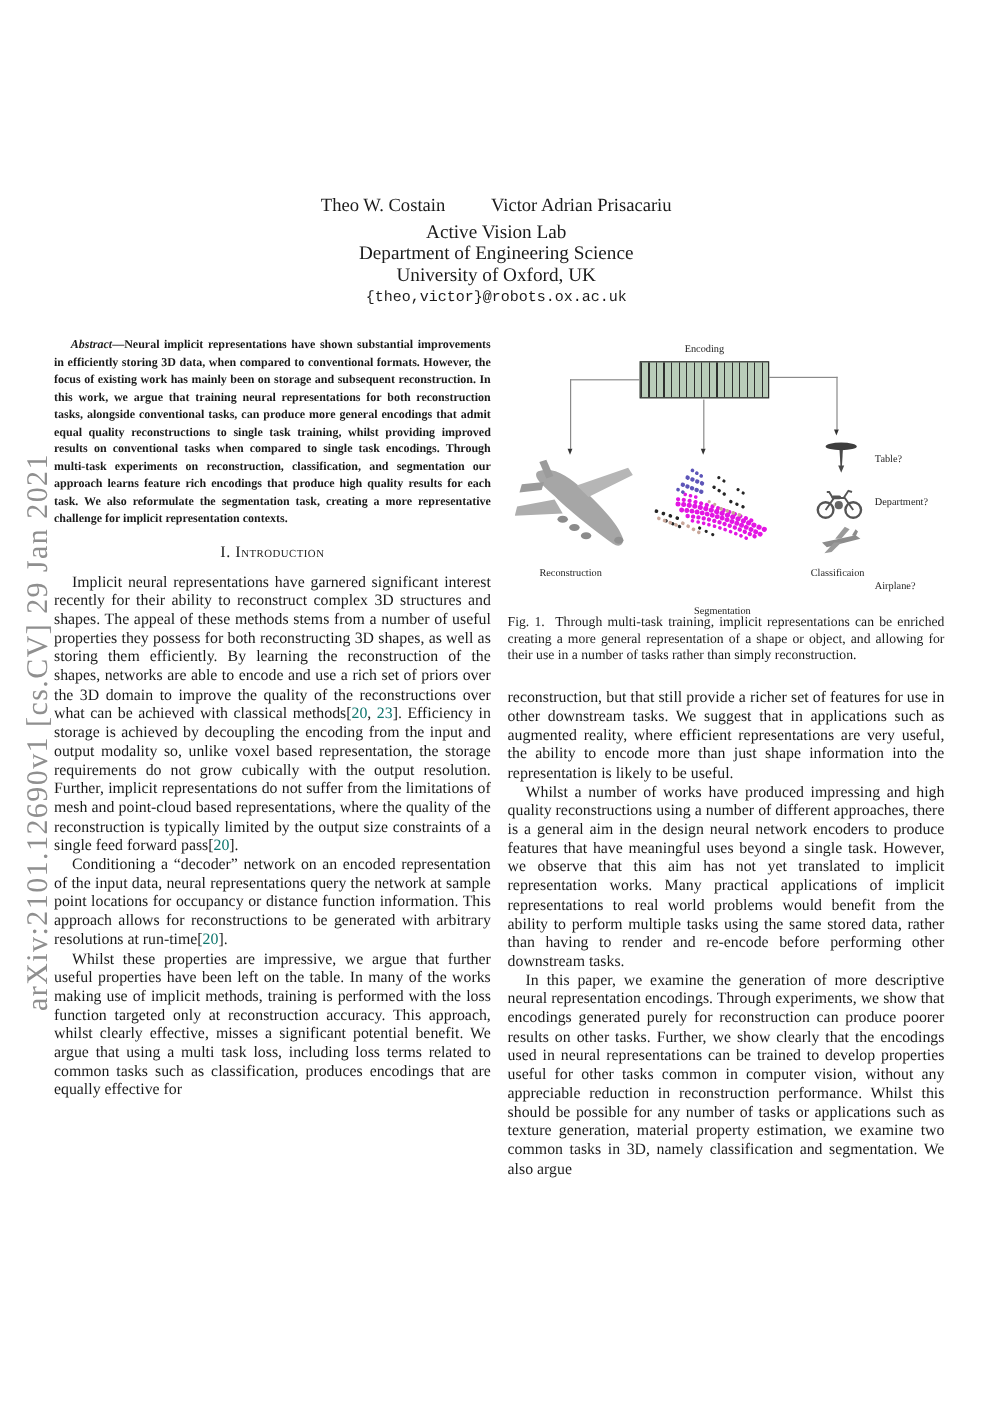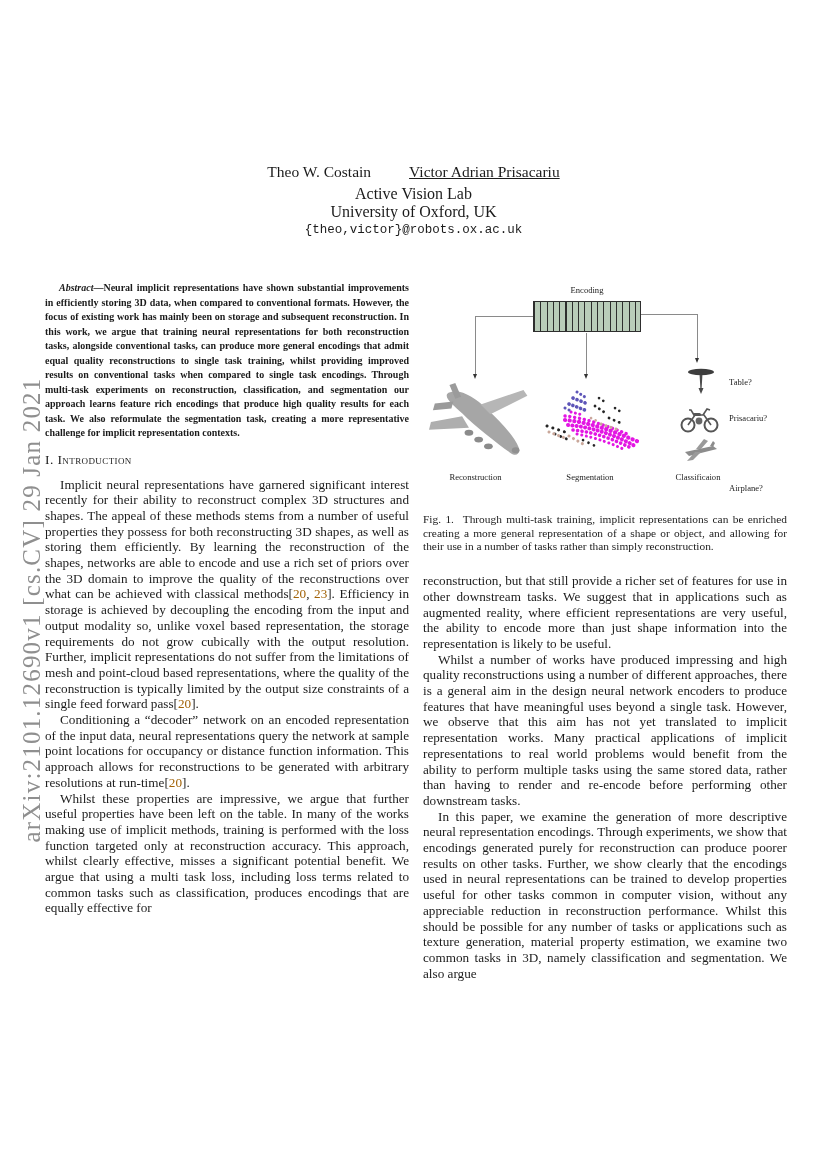--- a/index.html
+++ b/index.html
@@ -15,38 +15,38 @@
     transform:translate(-50%,-50%) rotate(-90deg);
     white-space:nowrap; color:#8f8f8f; font-size:25px; letter-spacing:1.2px;
   }
   
   .title {
     position:absolute; top:66px; left:50%; transform:translateX(-50%);
     width:600px; text-align:center; font-size:29px; line-height:39px; font-weight:400;
   }
   .authors { position:absolute; top:163px; left:0; width:100%; text-align:center; }
   .author-names { font-size:15.5px; margin-bottom:4px; }
-  .author-names .name + .name { margin-left:38px;text-decoration:underline; }
+  .author-names .name + .name { margin-left:38px; }
   .affil { font-size:16px; line-height:18px; }
   .email { font-family:"Liberation Mono","DejaVu Sans Mono",monospace; font-size:12.5px; margin-top:2px; }
   
   .columns { position:absolute; top:281px; left:45px; width:742px; display:flex; gap:14px; }
   .col { width:364px; }
   .abstract {
     font-size:10px; font-weight:700; line-height:14.5px;
     text-align:justify; text-indent:14px;
   }
   .abstract .abstract-lead { font-style:italic; }
   .section-heading {
-    font-size:13.5px; font-variant:small-caps;
+    text-align:center; font-size:13.5px; font-variant:small-caps;
     letter-spacing:0.4px; margin-top:11px; margin-bottom:9px; font-weight:400;
   }
   .body-par { font-size:13.2px; line-height:15.7px; text-align:justify; text-indent:15px; }
   .body-par.no-indent { text-indent:0; }
-  .cite { color:#a16207; }
+  .cite { color:#0f766e; }
   
   .figure-box { position:relative; width:364px; height:211px; }
   .fig-label-small { position:absolute; font-size:8.6px; color:#222; }
   .encoding-label { left:110px; width:108px; text-align:center; top:4px; }
   .encoding-cells {
     position:absolute; left:110px; top:20px; width:108px; height:31px;
     background:#b9ccb9; border:1px solid #2e2e2e;
     background-image:repeating-linear-gradient(to right,#2e2e2e 0,#2e2e2e 1px,transparent 1px,transparent 6.3px);
   }
   .conn { position:absolute; background:#8a8a8a; }
@@ -66,20 +66,21 @@
 <div class="page">
 
   <div class="arxiv-strip">arXiv:2101.12690v1  [cs.CV]  29 Jan 2021</div>
 
 
   <div class="authors">
     <div class="author-names">
       <span class="name">Theo W. Costain</span><span class="name">Victor Adrian Prisacariu</span>
     </div>
     <div class="affil">Active Vision Lab</div>
+    <div class="affil">Department of Engineering Science</div>
     <div class="affil">University of Oxford, UK</div>
     <div class="email">{theo,victor}@robots.ox.ac.uk</div>
   </div>
 
   <div class="columns">
 
     <div class="col">
       <p class="abstract"><span class="abstract-lead">Abstract</span><span>—Neural implicit representations have shown substantial improvements in efficiently storing 3D data, when compared to conventional formats. However, the focus of existing work has mainly been on storage and subsequent reconstruction. In this work, we argue that training neural representations for both reconstruction tasks, alongside conventional tasks, can produce more general encodings that admit equal quality reconstructions to single task training, whilst providing improved results on conventional tasks when compared to single task encodings. Through multi-task experiments on reconstruction, classification, and segmentation our approach learns feature rich encodings that produce high quality results for each task. We also reformulate the segmentation task, creating a more representative challenge for implicit representation contexts.</span></p>
       <h2 class="section-heading">I. Introduction</h2>
       <p class="body-par"><span>Implicit neural representations have garnered significant interest recently for their ability to reconstruct complex 3D structures and shapes. The appeal of these methods stems from a number of useful properties they possess for both reconstructing 3D shapes, as well as storing them efficiently. By learning the reconstruction of the shapes, networks are able to encode and use a rich set of priors over the 3D domain to improve the quality of the reconstructions over what can be achieved with classical methods[</span><span class="cite">20</span><span>, </span><span class="cite">23</span><span>]. Efficiency in storage is achieved by decoupling the encoding from the input and output modality so, unlike voxel based representation, the storage requirements do not grow cubically with the output resolution. Further, implicit representations do not suffer from the limitations of mesh and point-cloud based representations, where the quality of the reconstruction is typically limited by the output size constraints of a single feed forward pass[</span><span class="cite">20</span><span>].</span></p>
@@ -161,25 +162,25 @@
           <rect x="14" y="11" width="8" height="3" rx="1.5" fill="#555"></rect>
         </svg>
         <svg viewBox="0 0 38 26" style="position:absolute; left:259px; top:156px;" width="38" height="26">
           <path d="M3 15 L31 9 L35 12 L7 19 Z" fill="#8c8c8c"></path>
           <path d="M14 12 L22 2 L26 4 L19 12 Z" fill="#9a9a9a"></path>
           <path d="M13 15 L5 24 L11 23 L19 15 Z" fill="#9a9a9a"></path>
           <path d="M28 9 L31 4 L33 6 L31 10 Z" fill="#8c8c8c"></path>
         </svg>
 
         <div class="class-option" style="left:306px; top:96px;">Table?</div>
-        <div class="class-option" style="left:306px; top:132px;">Prisacariu?</div>
+        <div class="class-option" style="left:306px; top:132px;">Department?</div>
         <div class="class-option" style="left:306px; top:166px;margin-top:36px;">Airplane?</div>
 
         <div class="branch-label" style="left:0px;   width:105px;">Reconstruction</div>
-        <div class="branch-label" style="left:112px; width:110px;">Segmentation</div>
+        <div class="branch-label" style="left:124px; width:110px;margin-top:32px;">Segmentation</div>
         <div class="branch-label" style="left:230px; width:90px;">Classificaion</div>
       </div>
 
       <p class="fig-caption"><span>Fig. 1.</span>&nbsp;&nbsp;<span>Through multi-task training, implicit representations can be enriched creating a more general representation of a shape or object, and allowing for their use in a number of tasks rather than simply reconstruction.</span></p>
 
       <div class="right-text">
         <p class="body-par no-indent">reconstruction, but that still provide a richer set of features for use in other downstream tasks. We suggest that in applications such as augmented reality, where efficient representations are very useful, the ability to encode more than just shape information into the representation is likely to be useful.</p>
         <p class="body-par">Whilst a number of works have produced impressing and high quality reconstructions using a number of different approaches, there is a general aim in the design neural network encoders to produce features that have meaningful uses beyond a single task. However, we observe that this aim has not yet translated to implicit representation works. Many practical applications of implicit representations to real world problems would benefit from the ability to perform multiple tasks using the same stored data, rather than having to render and re-encode before performing other downstream tasks.</p>
         <p class="body-par">In this paper, we examine the generation of more descriptive neural representation encodings. Through experiments, we show that encodings generated purely for reconstruction can produce poorer results on other tasks. Further, we show clearly that the encodings used in neural representations can be trained to develop properties useful for other tasks common in computer vision, without any appreciable reduction in reconstruction performance. Whilst this should be possible for any number of tasks or applications such as texture generation, material property estimation, we examine two common tasks in 3D, namely classification and segmentation. We also argue</p>
       </div>

